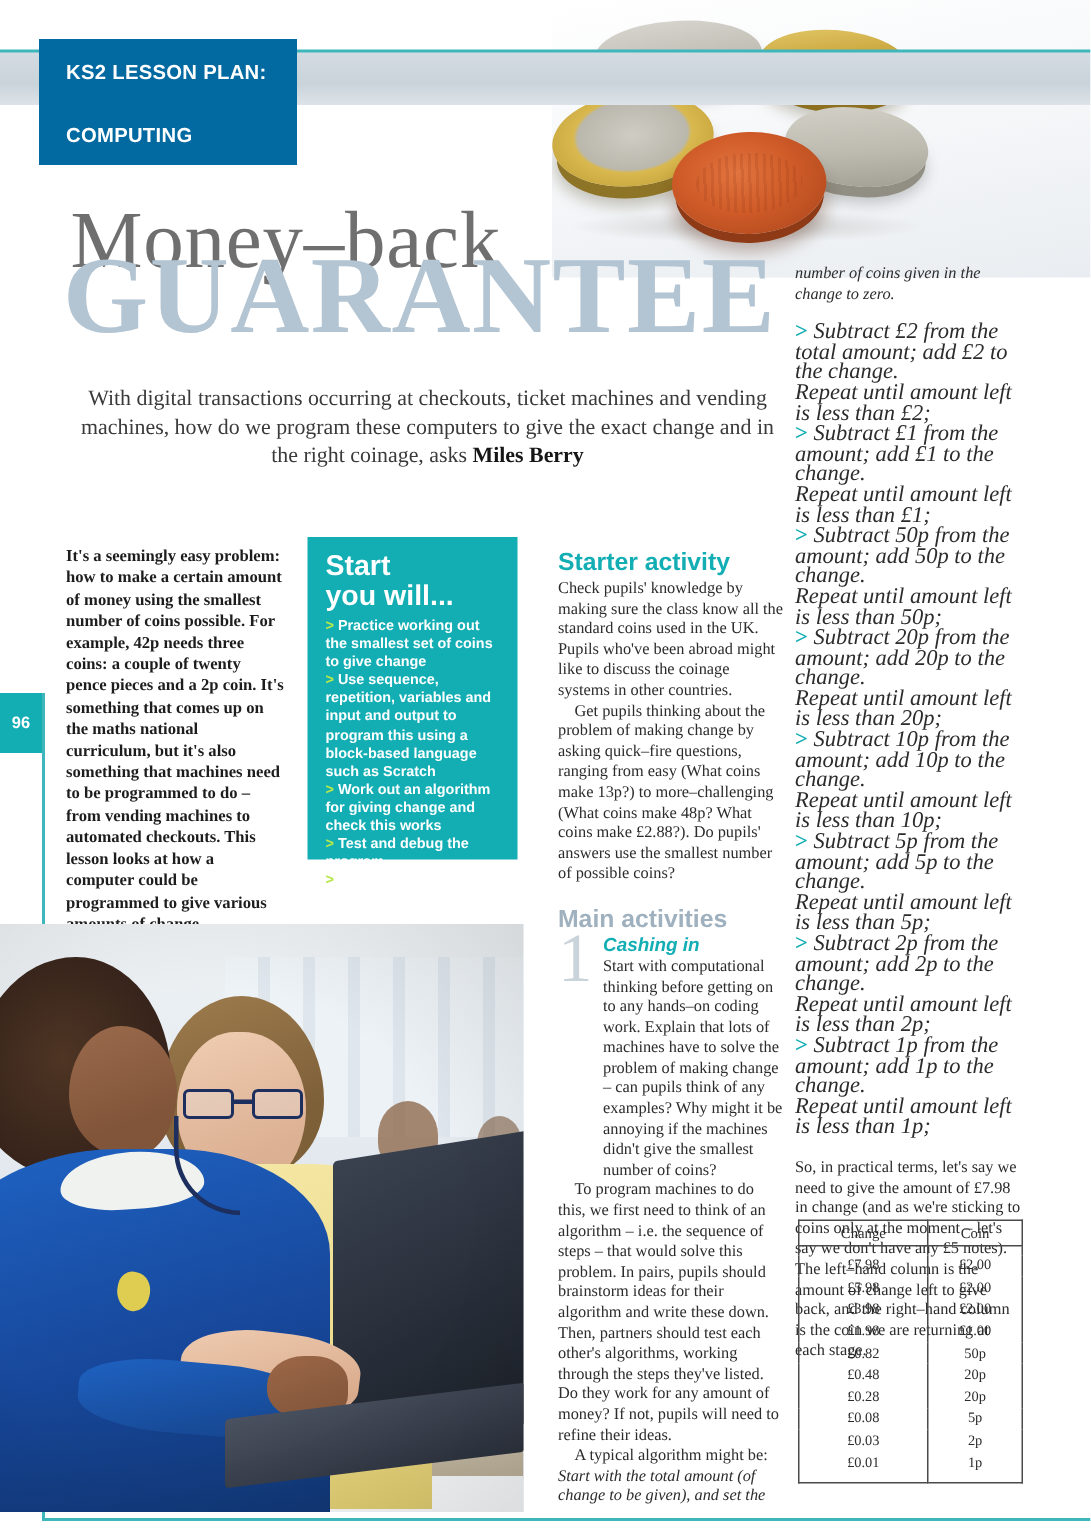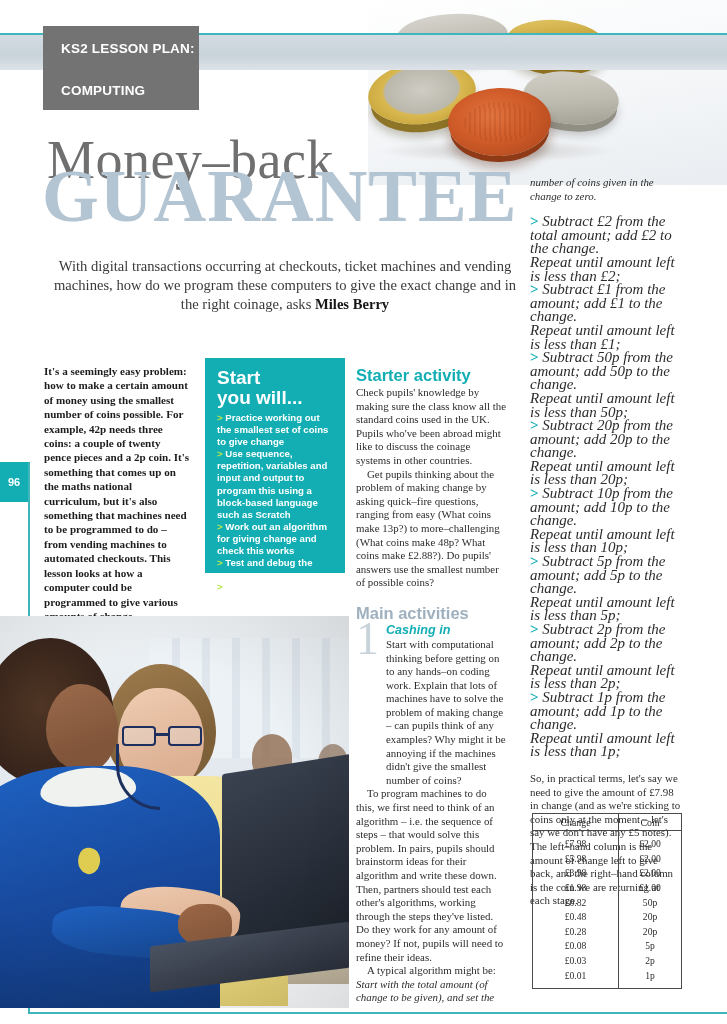--- a/index.html
+++ b/index.html
@@ -84,27 +84,26 @@
     opacity:.7;
   }
   .coins-shadow {
     position:absolute; left: 10px; top: 140px; width: 240px; height: 22px;
     background: radial-gradient(ellipse at 50% 50%, rgba(120,115,105,.30) 0%, rgba(255,255,255,0) 70%);
   }
 
   
   .kicker-row1, .kicker-row2 {
     position: absolute; left: 26px;
-    width: 156px;
-    background: #737373;
+    width: 172px;
+    background: #0369a1;
     color: #ffffff;
     font-family: "Liberation Sans", sans-serif;
     font-weight: bold;
     letter-spacing: .2px;
-    margin-left: 17px;
   }
   .kicker-row1 { top: 26px; height: 44px; }
   .kicker-row2 { top: 70px; height: 40px; }
   .kicker-row1 span, .kicker-row2 span {
     position:absolute; left: 18px; top: 50%; transform: translateY(-50%);
     font-size: 13.5px;
   }
 
   
   .title-money {
@@ -192,21 +191,21 @@
     font-size: 9.6px;
     line-height: 12.1px;
     color: #ffffff;
     font-weight: 600;
   }
   .today-list li { list-style: none; margin-bottom: 0; }
   .today-list li .mk { color: #b7e84a; font-weight: bold; }
 
   
   .col-mid {
-    position: absolute; left: 356px; top: 366px;
+    position: absolute; left: 372px; top: 366px;
     width: 150px;
   }
   h3.sec-teal {
     font-family: "Liberation Sans", sans-serif;
     font-weight: bold;
     font-size: 16.5px;
     line-height: 18px;
     color: #12aeb4;
     margin-bottom: 2px;
   }

